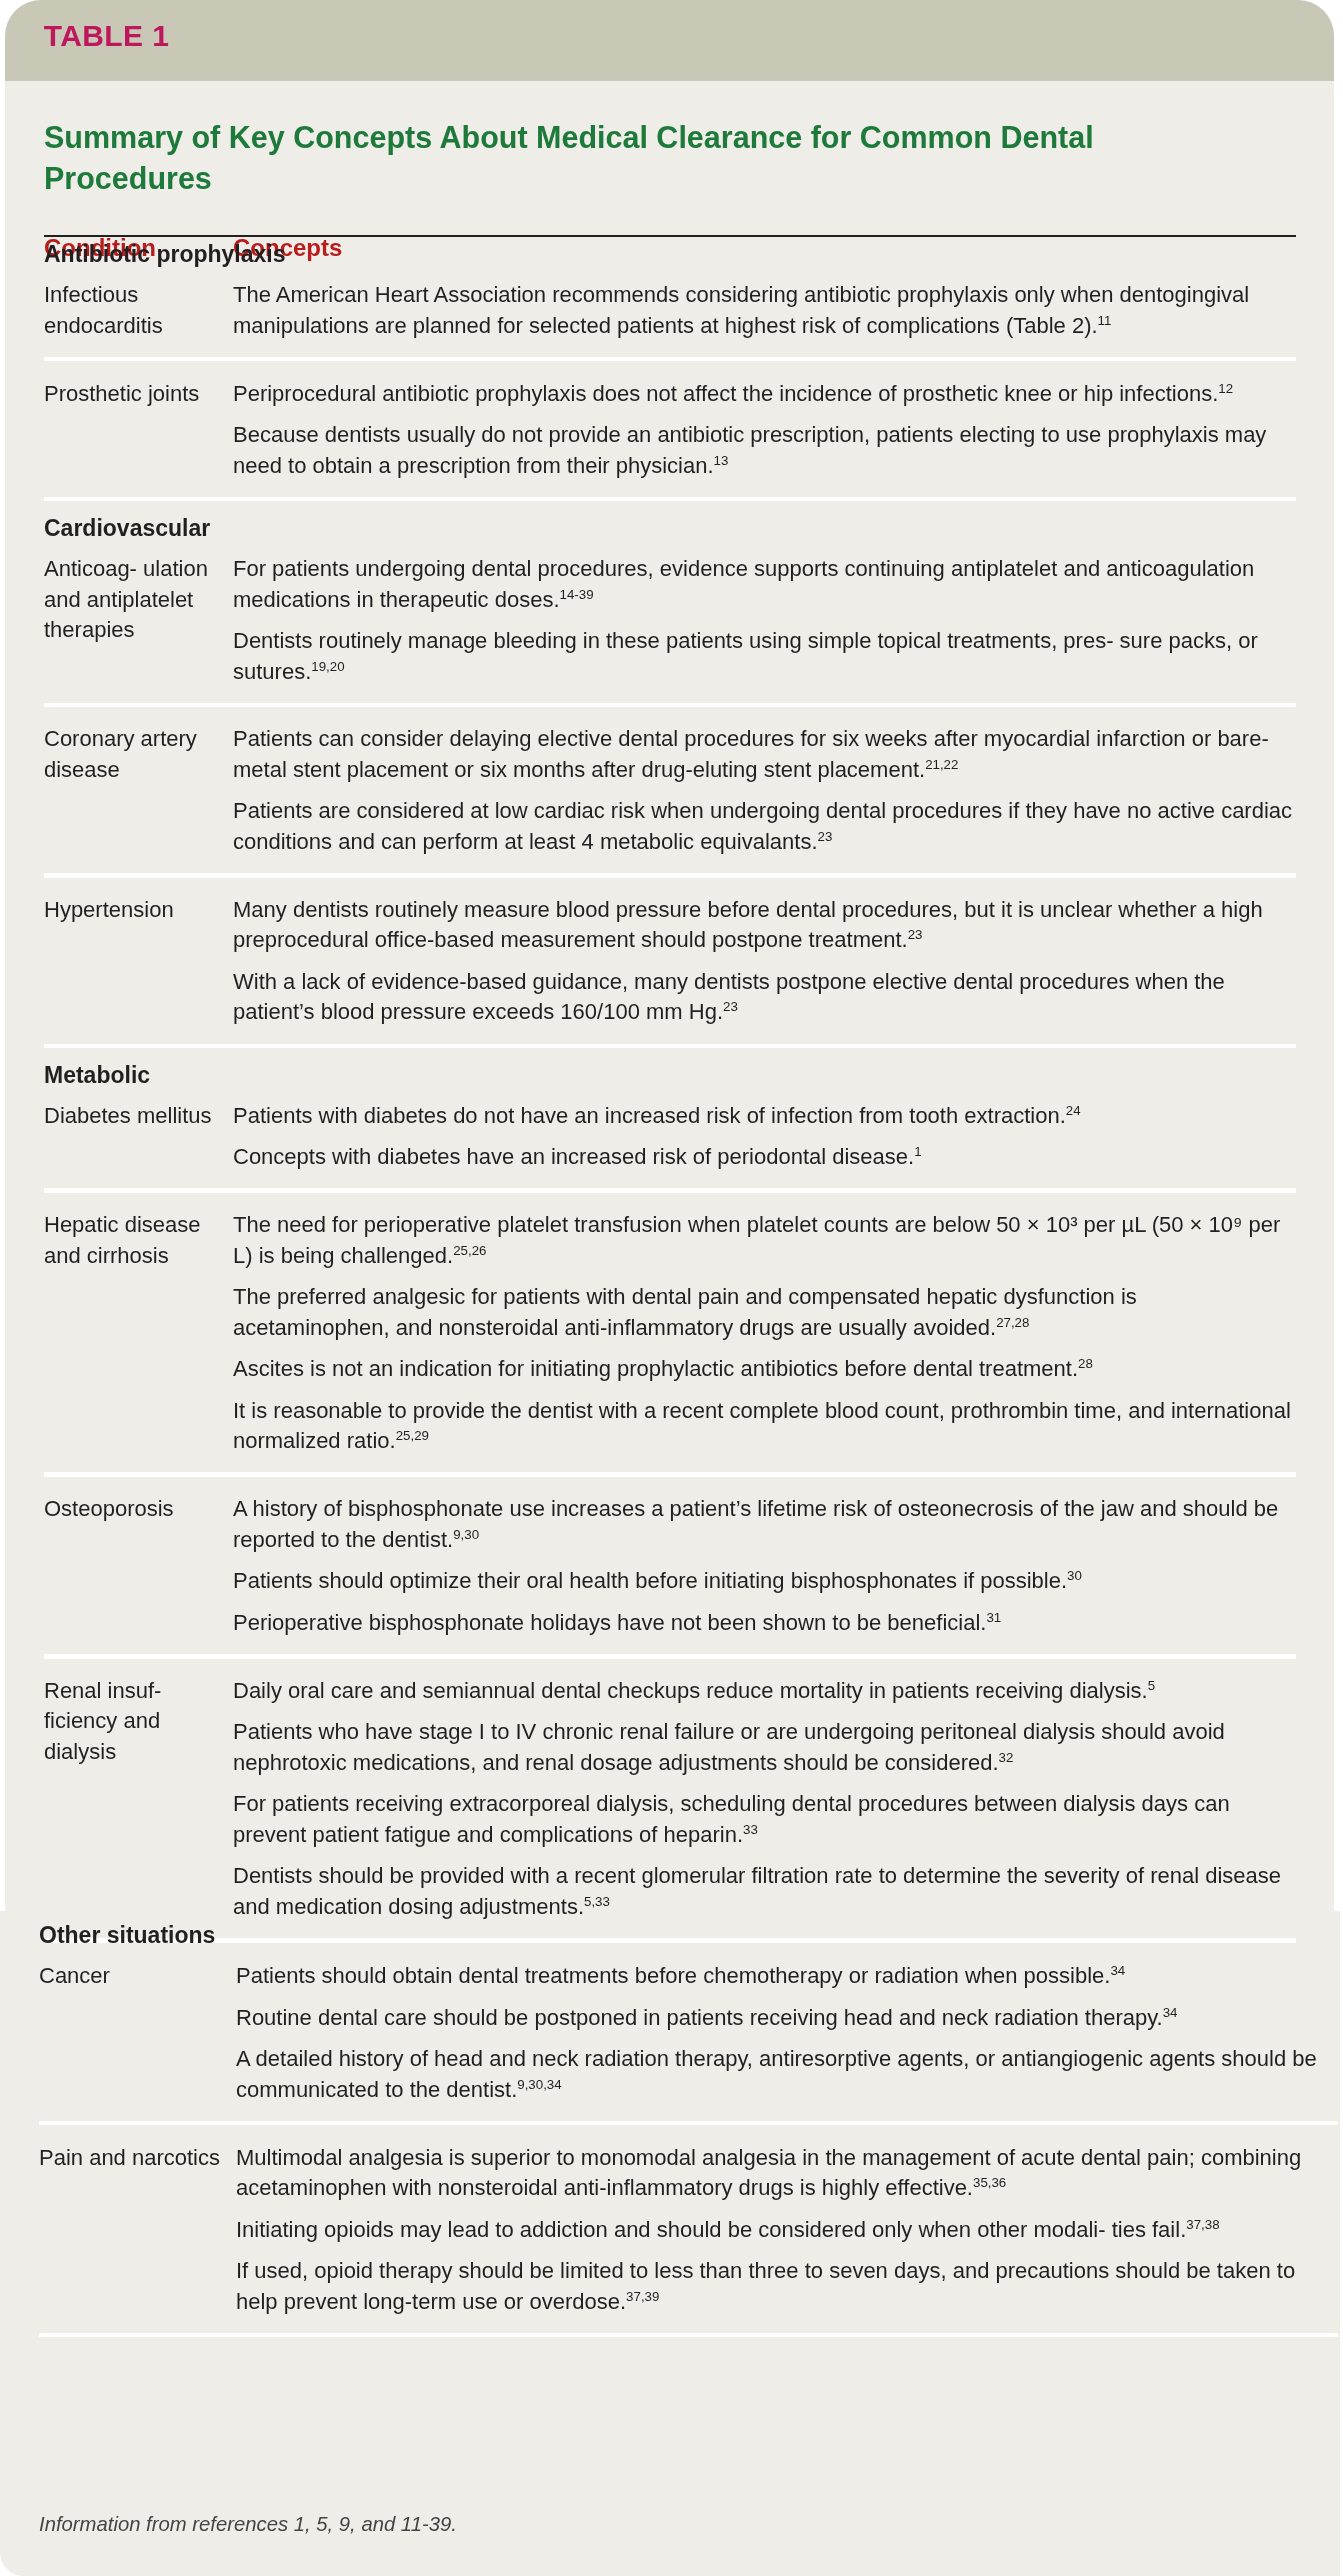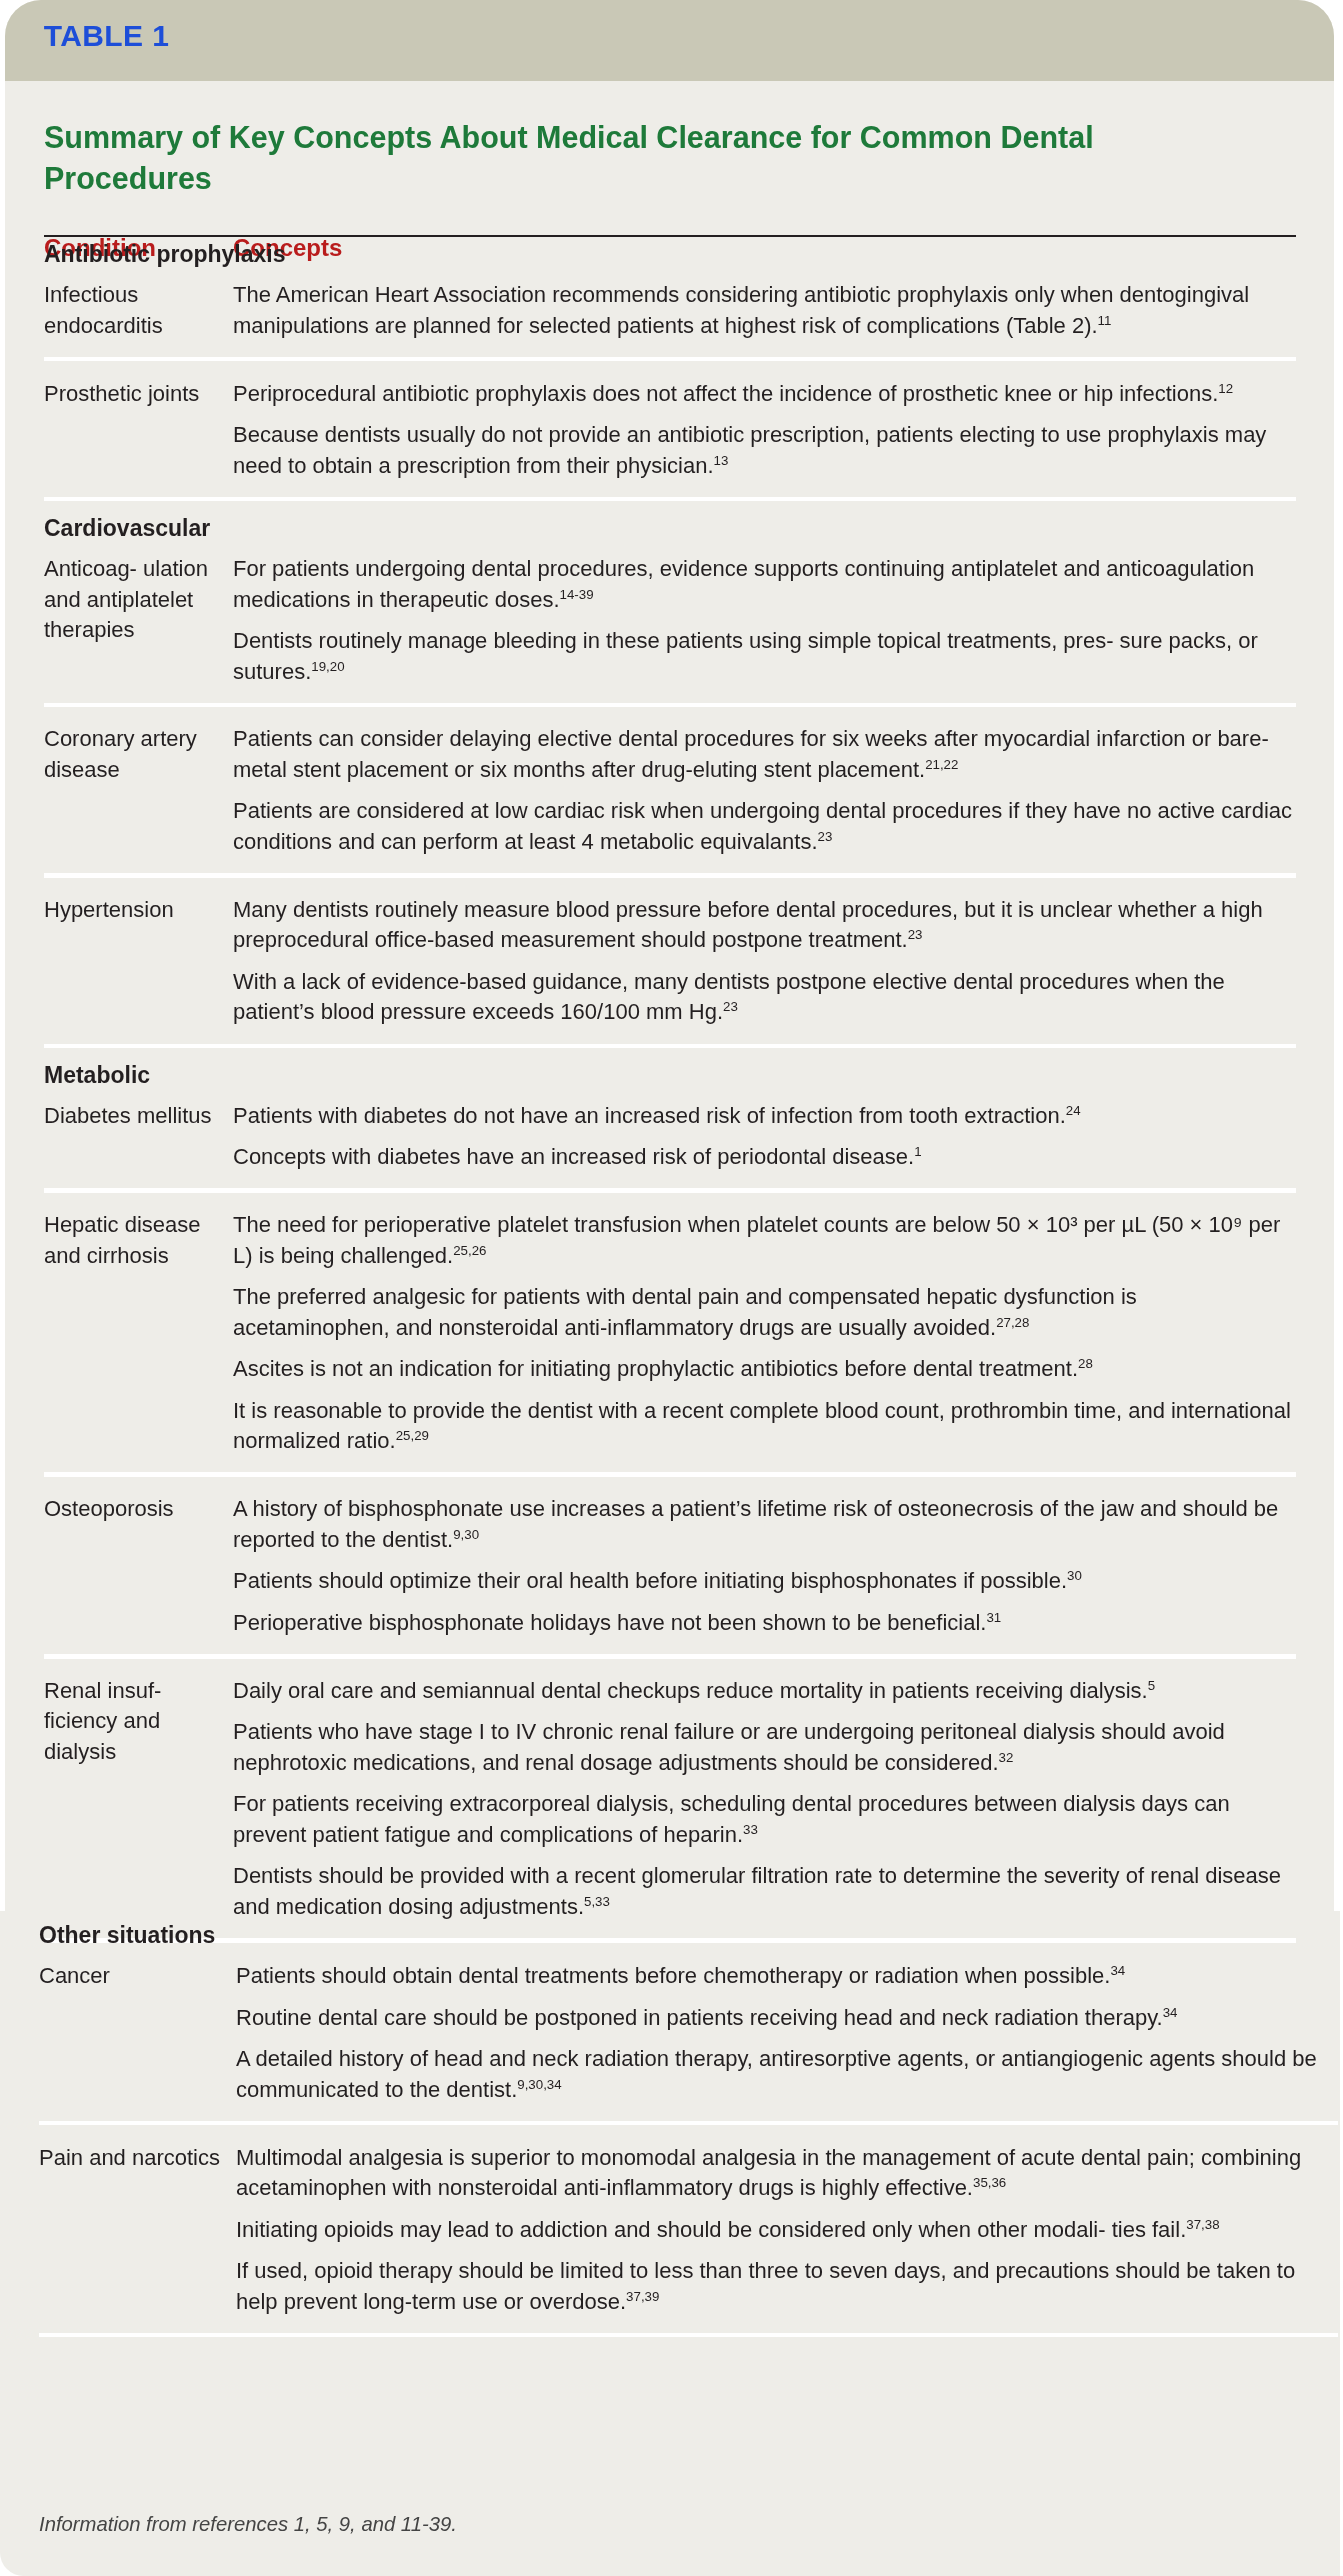--- a/index.html
+++ b/index.html
@@ -14,21 +14,21 @@
   .panel-lower {
     position: absolute; left: 0; top: 1911px; width: 1340px; height: 665px;
     background: #eeede8; border-bottom-left-radius: 23.5px;
   }
   .header-band {
     position: absolute; left: 0; top: 0; width: 100%; height: 81px;
     background: #c9c8b6;
   }
   .table-label {
     position: absolute; left: 39px; top: 19px; font-size: 30px; font-weight: bold;
-    color: #1d4ed8; letter-spacing: 0.4px;
+    color: #be185d; letter-spacing: 0.4px;
   }
   .title {
     position: absolute; left: 44px; top: 97px; width: 1220px;
     font-size: 30.5px; line-height: 41px; font-weight: bold; color: #1e7a3a;
   }
   .col-heads { position: absolute; left: 44px; top: 190px; width: 1252px; height: 47px; }
   .col-head { position: absolute; top: 0; font-size: 24px; font-weight: bold; color: #b91c1c; margin-top: 44px; }
   .col-head.c1 { left: 0; }
   .col-head.c2 { left: 189px; }
   .head-rule { position: absolute; left: 44px; top: 235px; width: 1252px; height: 2.3px; background: #231f20; }

